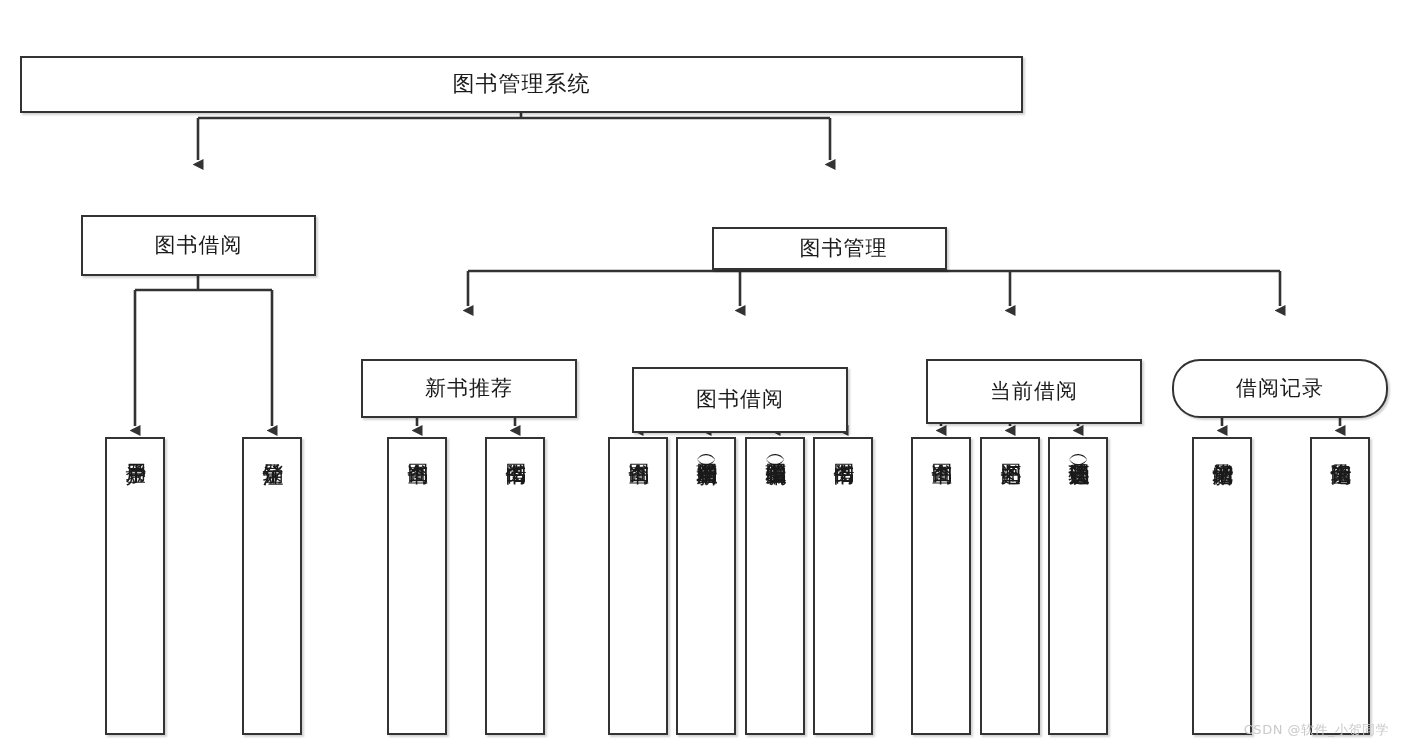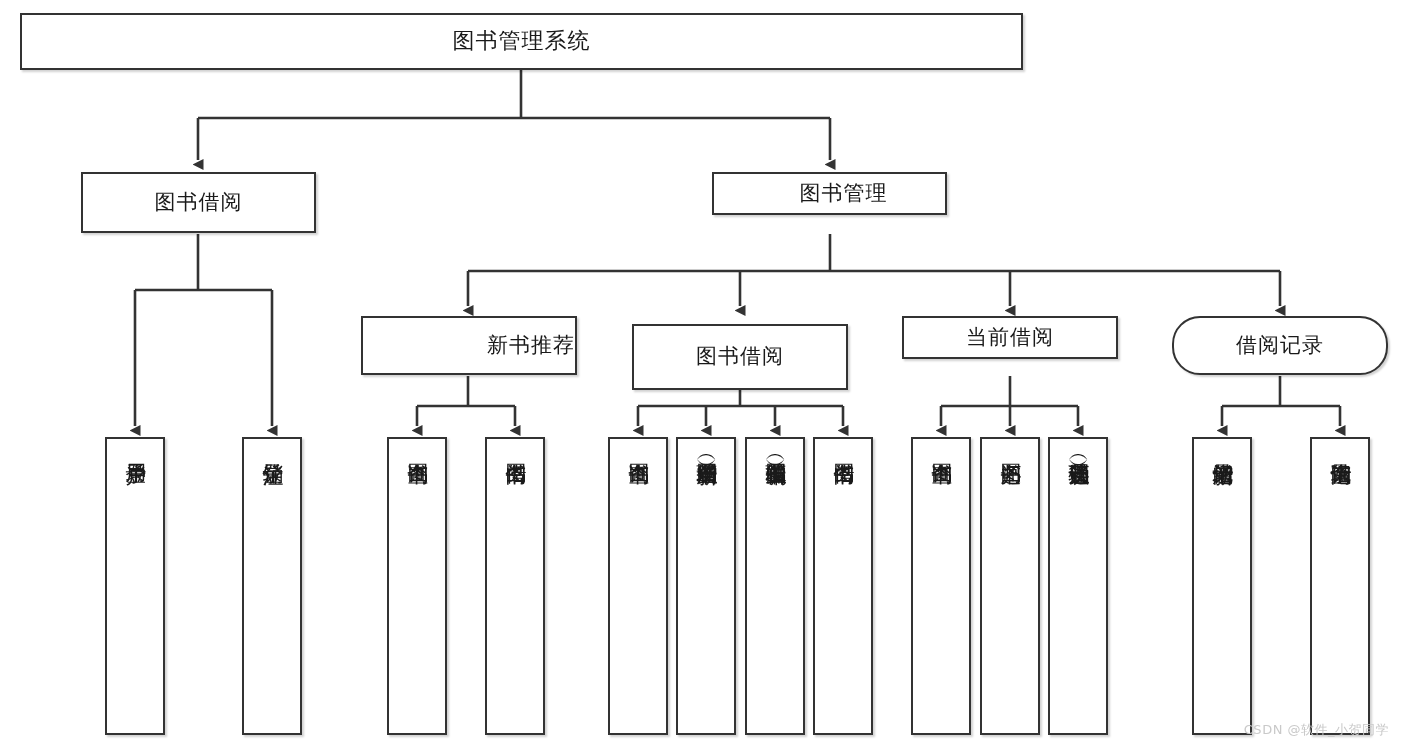--- a/index.html
+++ b/index.html
@@ -33,20 +33,21 @@
     box-shadow: 2px 2px 2px rgba(0,0,0,0.18);
     display: flex;
     align-items: center;
     justify-content: center;
     color: #1a1a1a;
   }
   .node.horiz {
     font-size: 21px;
     letter-spacing: 1px;
     line-height: 1.2;
+    margin-top: 43px;
   }
   .node.vert {
     font-size: 21px;
     line-height: 1.42;
     letter-spacing: 0;
     align-items: flex-start;
     padding-top: 8px;
   }
   .node.vert .vtext {
     writing-mode: vertical-rl;
@@ -125,33 +126,33 @@
   </svg>
 
   <div class="node horiz root" style="left:20px; top:13px; width:1003px; height:57px;">
     <span>图书管理系统</span>
   </div>
 
   <div class="node horiz" style="left:81px; top:172px; width:235px; height:61px;">
     <span>图书借阅</span>
   </div>
 
-  <div class="node horiz" style="left:712px; top:172px; width:235px; height:43px;padding-left:28px;">
+  <div class="node horiz" style="left:712px; top:184px; width:235px; height:43px;padding-left:28px;">
     <span>图书管理</span>
   </div>
 
-  <div class="node horiz" style="left:361px; top:316px; width:216px; height:59px;justify-content:flex-end;">
+  <div class="node horiz" style="left:361px; top:316px; width:216px; height:59px;">
     <span>新书推荐</span>
   </div>
 
   <div class="node horiz" style="left:632px; top:324px; width:216px; height:66px;">
     <span>图书借阅</span>
   </div>
 
-  <div class="node horiz" style="left:902px; top:316px; width:216px; height:43px;">
+  <div class="node horiz" style="left:926px; top:316px; width:216px; height:65px;">
     <span>当前借阅</span>
   </div>
 
   <div class="node horiz" style="left:1172px; top:316px; width:216px; height:59px;border-radius:28px;">
     <span>借阅记录</span>
   </div>
 
   <div class="node vert" style="left:105px; top:437px; width:60px; height:298px;">
     <span class="vtext">用户登录</span>
   </div>

